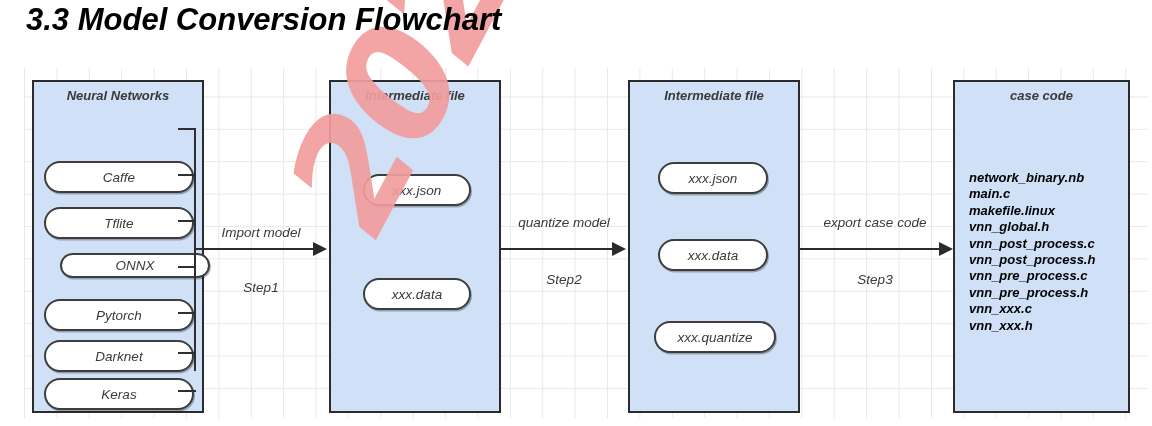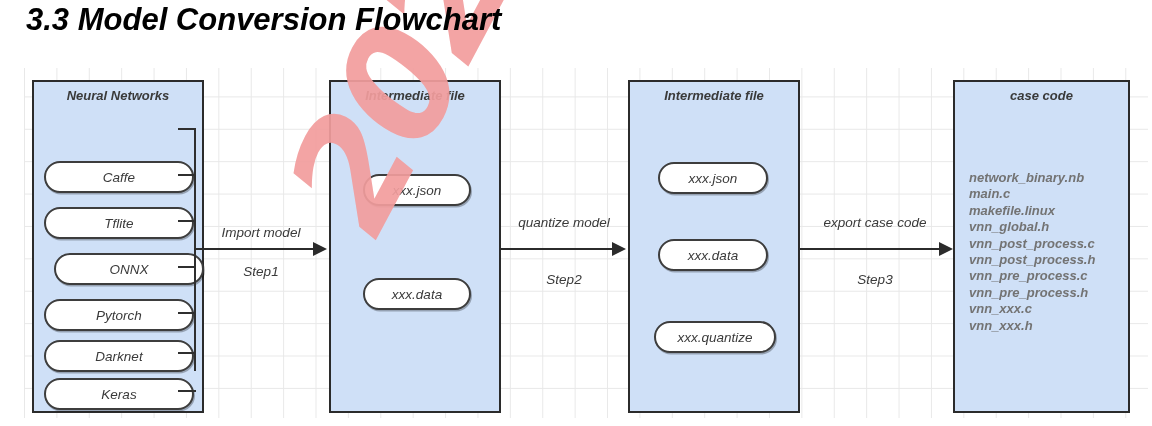--- a/index.html
+++ b/index.html
@@ -154,21 +154,21 @@
     z-index: 5;
   }
 
   
   #case-code-list {
     position: absolute;
     left: 14px;
     top: 88px;
     font-size: 13px;
     font-weight: bold;
-    color: #737373;
+    color: #000000;
     line-height: 16.4px;
     z-index: 4;
   }
   #case-code-list .code-line {
     white-space: nowrap;
   }
 </style>
 </head>
 <body>
 
@@ -184,21 +184,21 @@
 
   <div class="group-box" style="left:32px; top:80px; width:172px; height:333px;">
     <div class="group-title">Neural Networks</div>
 
     <div class="pill" style="left:10px; top:79px;  width:150px; height:32px;">
       <span>Caffe</span>
     </div>
     <div class="pill" style="left:10px; top:125px; width:150px; height:32px;">
       <span>Tflite</span>
     </div>
-    <div class="pill" style="left:20px; top:171px; width:150px; height:32px;">
+    <div class="pill" style="left:26px; top:171px; width:150px; height:25px;">
       <span>ONNX</span>
     </div>
     <div class="pill" style="left:10px; top:217px; width:150px; height:32px;">
       <span>Pytorch</span>
     </div>
     <div class="pill" style="left:10px; top:258px; width:150px; height:32px;">
       <span>Darknet</span>
     </div>
     <div class="pill" style="left:10px; top:296px; width:150px; height:32px;">
       <span>Keras</span>
@@ -210,21 +210,21 @@
   <div class="bus-stub" style="left:178px; top:174px; width:18px;"></div>
   <div class="bus-stub" style="left:178px; top:220px; width:18px;"></div>
   <div class="bus-stub" style="left:178px; top:266px; width:18px;"></div>
   <div class="bus-stub" style="left:178px; top:312px; width:18px;"></div>
   <div class="bus-stub" style="left:178px; top:352px; width:18px;"></div>
   <div class="bus-stub" style="left:178px; top:390px; width:18px;"></div>
 
   <div class="arrow-label" style="left:206px; top:225px; width:110px;">Import model</div>
   <div class="arrow-line" style="left:194px; top:248px; width:120px;"></div>
   <div class="arrow-head" style="left:313px; top:242px;"></div>
-  <div class="step-label" style="left:206px; top:264px; width:110px;">Step1</div>
+  <div class="step-label" style="left:206px; top:280px; width:110px;">Step1</div>
 
   <div class="group-box" style="left:329px; top:80px; width:172px; height:333px;">
     <div class="group-title">Intermediate file</div>
 
     <div class="pill" style="left:32px; top:92px;  width:108px; height:32px;">
       <span>xxx.json</span>
     </div>
     <div class="pill" style="left:32px; top:196px; width:108px; height:32px;">
       <span>xxx.data</span>
     </div>

